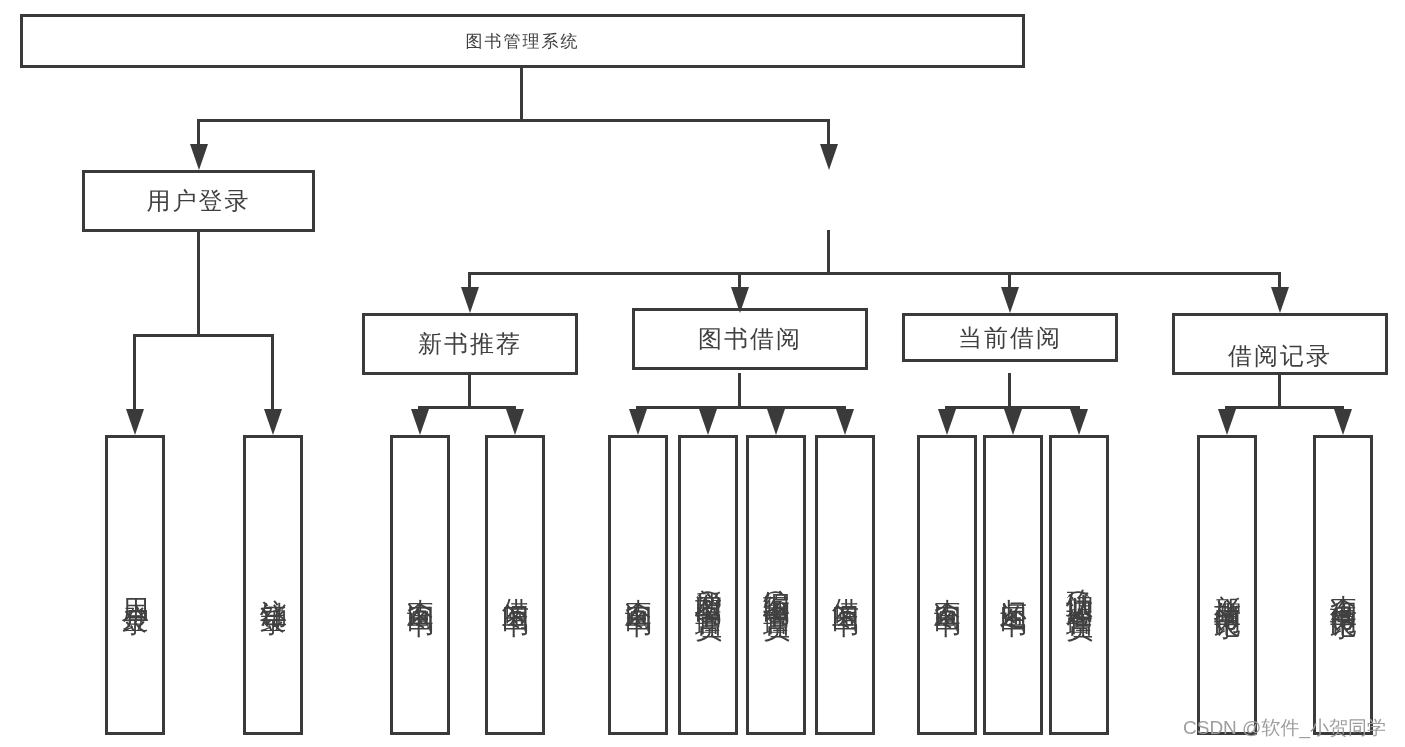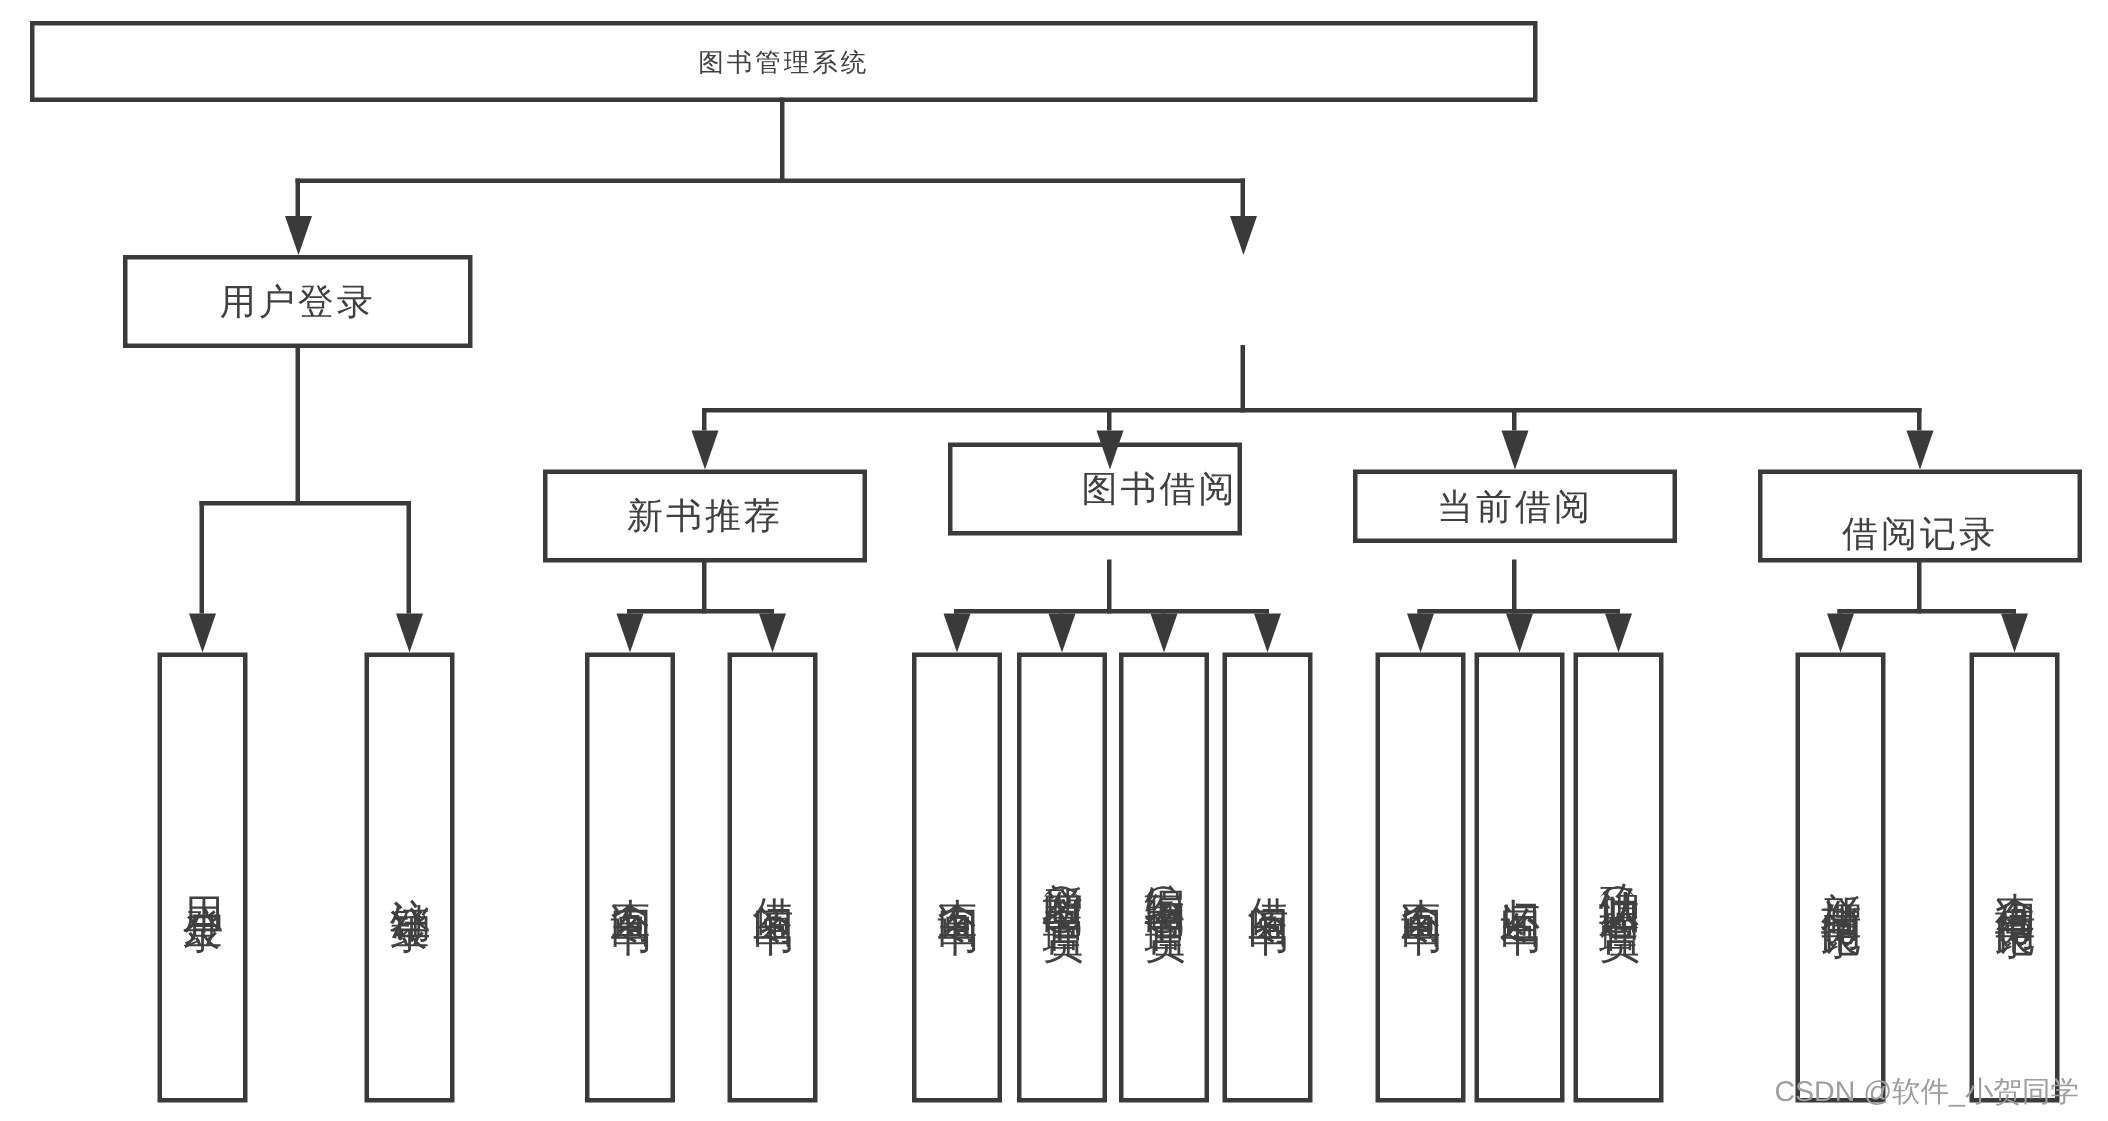--- a/index.html
+++ b/index.html
@@ -68,21 +68,21 @@
     <span class="label">图书管理系统</span>
   </div>
 
   <div class="box h-box" style="left:82px;top:170px;width:233px;height:62px;">
     <span class="label">用户登录</span>
   </div>
 
   <div class="box h-box" style="left:362px;top:313px;width:216px;height:62px;">
     <span class="label">新书推荐</span>
   </div>
-  <div class="box h-box" style="left:632px;top:295px;width:196px;height:62px;justify-content:flex-end;">
+  <div class="box h-box" style="left:632px;top:308px;width:236px;height:62px;">
     <span class="label">图书借阅</span>
   </div>
   <div class="box h-box" style="left:902px;top:313px;width:216px;height:49px;">
     <span class="label">当前借阅</span>
   </div>
   <div class="box h-box" style="left:1172px;top:313px;width:216px;height:62px;align-items:flex-end;">
     <span class="label">借阅记录</span>
   </div>
 
   <div class="box leaf" style="left:105px;">

